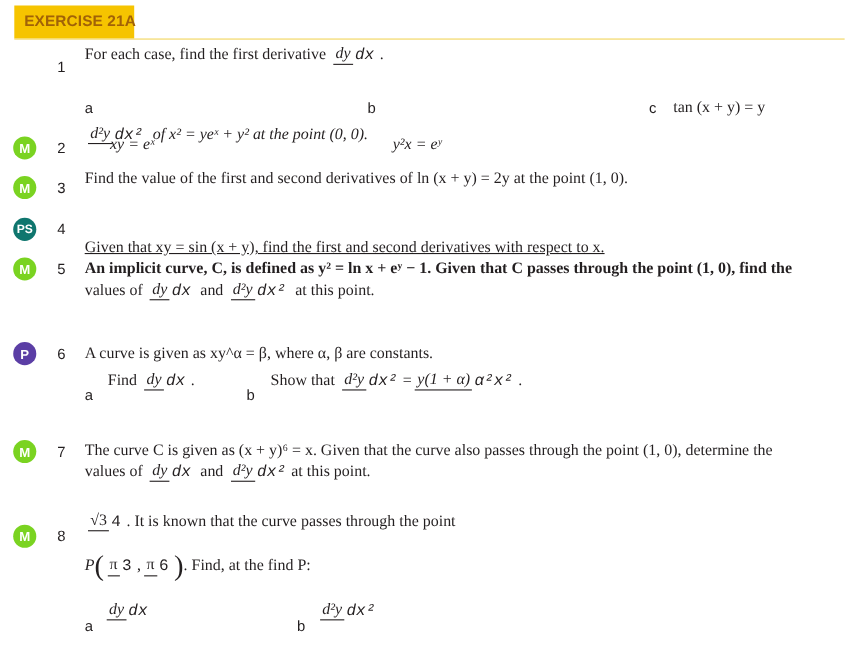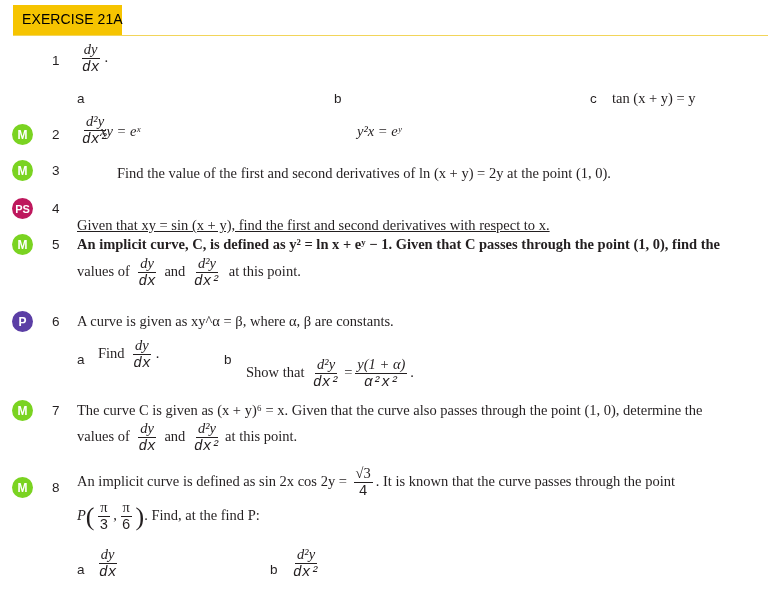--- a/index.html
+++ b/index.html
@@ -1,73 +1,75 @@
 <!DOCTYPE html>
 <html><head>
 <meta charset="utf-8">
 <style>
   html, body { margin:0; padding:0; background:#ffffff; }
   body { width:768px; height:594px; position:relative; overflow:hidden;
          font-family:"Liberation Serif", "DejaVu Serif", serif; color:#231f20; font-size:14.5px; }
   .header-bar { position:absolute; left:13px; top:5px; width:109px; height:30px; background:#f6c400; }
   .header-line { position:absolute; left:13px; top:35px; right:0; height:1px; background:#f2d55a; }
-  .header-title { position:absolute; left:22px; top:11px; color:#000000; font-family:"Liberation Sans","DejaVu Sans",sans-serif;
-                  font-weight:normal; font-size:14px; letter-spacing:0.1px; }
+  .header-title { position:absolute; left:22px; top:11px; color:#a16207; font-family:"Liberation Sans","DejaVu Sans",sans-serif;
+                  font-weight:bold; font-size:14px; letter-spacing:0.1px; }
   .q { position:absolute; left:0; right:0; }
   .num { position:absolute; left:52px; font-family:"Liberation Sans","DejaVu Sans",sans-serif; font-size:13.5px; }
   .text { position:absolute; left:77px; white-space:nowrap; }
   .badge { position:absolute; left:12px; width:21px; height:21px; border-radius:50%; color:#fff;
            font-family:"Liberation Sans","DejaVu Sans",sans-serif; font-weight:bold; font-size:12px;
            display:flex; align-items:center; justify-content:center; }
   .badge.m { background:#7ad321; }
-  .badge.ps { background:#be185d; font-size:11px; }
+  .badge.ps { background:#0f766e; font-size:11px; }
   .badge.p { background:#5b3ea5; }
   .part-label { position:absolute; font-family:"Liberation Sans","DejaVu Sans",sans-serif; font-size:13.5px; }
   .i { font-style:italic;margin-top:33px; }
-  .frac { display:inline-flex; flex-direction:column; align-items:center; vertical-align:middle; margin:0 3px; line-height:1.05; }
+  .frac { display:inline-flex; align-items:center; vertical-align:middle; margin:0 3px; line-height:1.05; }
   .frac .n { padding:0 2px 1px; border-bottom:1px solid #231f20; }
   .frac .d { padding:1px 2px 0;font-family:Liberation Mono, monospace; }
 </style>
 </head>
 <body>
 
 <div>
   <div class="header-bar"></div>
   <div class="header-title">EXERCISE 21A</div>
   <div class="header-line"></div>
 </div>
 
 <div class="q" style="top:40px;">
   <div class="num" style="top:13px;">1</div>
   <div class="text" style="top:2px;">
+    <span>For each case, find the first derivative</span>
     <span class="frac i">
         <span class="n">dy</span>
         <span class="d">dx</span>
       </span><span>.</span>
   </div>
 </div>
 <div class="part-label" style="left:77px;top:91px;">a</div>
 <div class="text i" style="left:100px;top:90px;">xy = eˣ</div>
 <div class="part-label" style="left:334px;top:91px;">b</div>
 <div class="text i" style="left:357px;top:90px;text-align:center;">y²x = eʸ</div>
 <div class="part-label" style="left:590px;top:91px;">c</div>
 <div class="text" style="left:612px;top:90px;">tan (x + y) = y</div>
 
 <div class="badge m" style="top:124px;">M</div>
 <div class="num" style="top:127px;">2</div>
 <div class="text" style="top:114px;">
   <span class="frac i">
       <span class="n">d²y</span>
       <span class="d">dx²</span>
     </span>
+  <span class="i">of  x² = yeˣ + y²  at the point (0, 0).</span>
 </div>
 
 <div class="badge m" style="top:160px;">M</div>
 <div class="num" style="top:163px;">3</div>
-<div class="text" style="top:165px;margin-left:40px;">Find the value of the first and second derivatives of  ln (x + y) = 2y  at the point (1, 0).</div>
+<div class="text" style="top:154px;">Find the value of the first and second derivatives of  ln (x + y) = 2y  at the point (1, 0).</div>
 
 <div class="badge ps" style="top:198px;">PS</div>
 <div class="num" style="top:201px;">4</div>
 <div class="text" style="top:217px;text-decoration:underline;">Given that  xy = sin (x + y), find the first and second derivatives with respect to x.</div>
 
 <div class="badge m" style="top:234px;">M</div>
 <div class="num" style="top:237px;">5</div>
 <div class="text" style="top:236px;font-weight:bold;">An implicit curve, C, is defined as  y² =  ln x + eʸ − 1. Given that C passes through the point (1, 0), find the</div>
 <div class="text" style="top:256px;">
   <span>values of</span>
@@ -88,21 +90,21 @@
 <div class="text" style="top:313px;">A curve is given as  xy^α = β, where α, β are constants.</div>
 <div class="part-label" style="left:77px;top:352px;">a</div>
 <div class="text" style="left:98px;top:338px;">
   <span>Find</span>
   <span class="frac i">
       <span class="n">dy</span>
       <span class="d">dx</span>
     </span><span>.</span>
 </div>
 <div class="part-label" style="left:224px;top:352px;">b</div>
-<div class="text" style="left:246px;top:357px;">
+<div class="text" style="left:246px;top:338px;">
   <span>Show that</span>
   <span class="frac i">
       <span class="n">d²y</span>
       <span class="d">dx²</span>
     </span><span>=</span><span class="frac i">
       <span class="n">y(1 + α)</span>
       <span class="d">α²x²</span>
     </span><span>.</span>
 </div>
 
@@ -118,21 +120,20 @@
   <span>and</span>
   <span class="frac i">
       <span class="n">d²y</span>
       <span class="d">dx²</span>
     </span><span>at this point.</span>
 </div>
 
 <div class="badge m" style="top:477px;">M</div>
 <div class="num" style="top:480px;">8</div>
 <div class="text" style="top:466px;">
-  <span>An implicit curve is defined as  sin 2x cos 2y =</span>
   <span class="frac">
       <span class="n">√3</span>
       <span class="d">4</span>
     </span><span>. It is known that the curve passes through the point</span>
 </div>
 <div class="text" style="top:500px;">
   <span class="i">P</span><span style="font-size:26px;vertical-align:middle;">(</span><span class="frac">
       <span class="n">π</span>
       <span class="d">3</span>
     </span>,<span class="frac">

